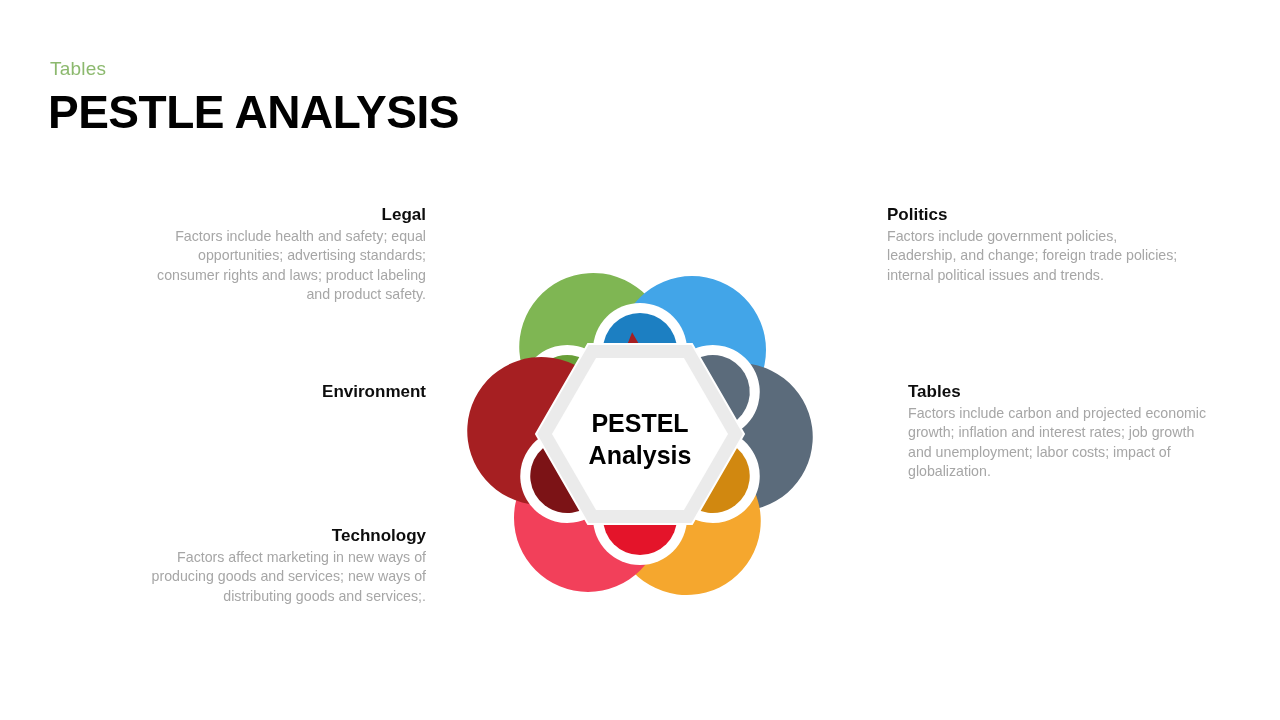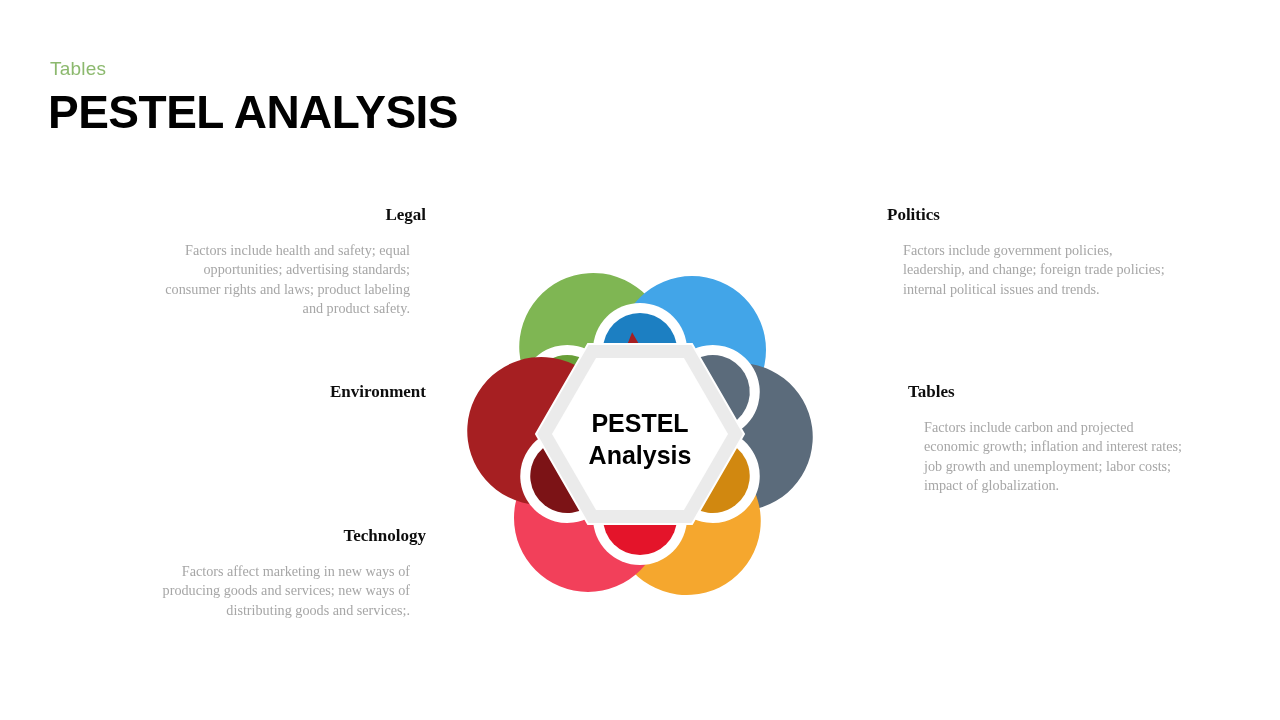--- a/index.html
+++ b/index.html
@@ -31,33 +31,33 @@
     position: absolute;
     left: 48px; top: 85px;
     font-size: 46px;
     font-weight: bold;
     color: #010101;
     letter-spacing: -0.5px;
     white-space: nowrap;
   }
 
   
-  .tblock { position: absolute; font-family: Liberation Serif, serif; }
+  .tblock { position: absolute; }
   .tblock .t-head {
     font-size: 17px;
     font-weight: bold;
     color: #0d0d0d;
     margin: 0 0 2px 0;
     line-height: 1.25;
   }
   .tblock .t-body {
     font-size: 14.2px;
     color: #a6a6a6;
     line-height: 1.355;
-    margin: 16px;
+    margin: 0;
   }
   .tblock.right { text-align: left; }
   .tblock.left  { text-align: right; }
 
   
   #block-legal       { left: 140px; top: 204px;  width: 286px; }
   #block-environment { left: 100px; top: 381px;  width: 326px; }
   #block-technology  { left: 132px; top: 525px;  width: 294px; }
   
   #block-politics    { left: 887px; top: 204px;  width: 300px; }
@@ -78,21 +78,21 @@
     font-size: 25px;
     fill: #000000;
   }
 </style>
 </head>
 <body>
 
 <div id="slide">
 
   <div id="eyebrow" style="color: rgb(140, 185, 110);">Tables</div>
-  <div id="slide-title" style="color: rgb(1, 1, 1);">PESTEL ANALYSIS</div>
+  <div id="slide-title" style="color: rgb(1, 1, 1);">PESTLE ANALYSIS</div>
 
   <div class="tblock left" id="block-legal">
     <div class="t-head">Legal</div>
     <div class="t-body">Factors include health and safety; equal opportunities; advertising standards; consumer rights and laws; product labeling and product safety.</div>
   </div>
 
   <div class="tblock left" id="block-environment">
     <div class="t-head">Environment</div>
   </div>
 

